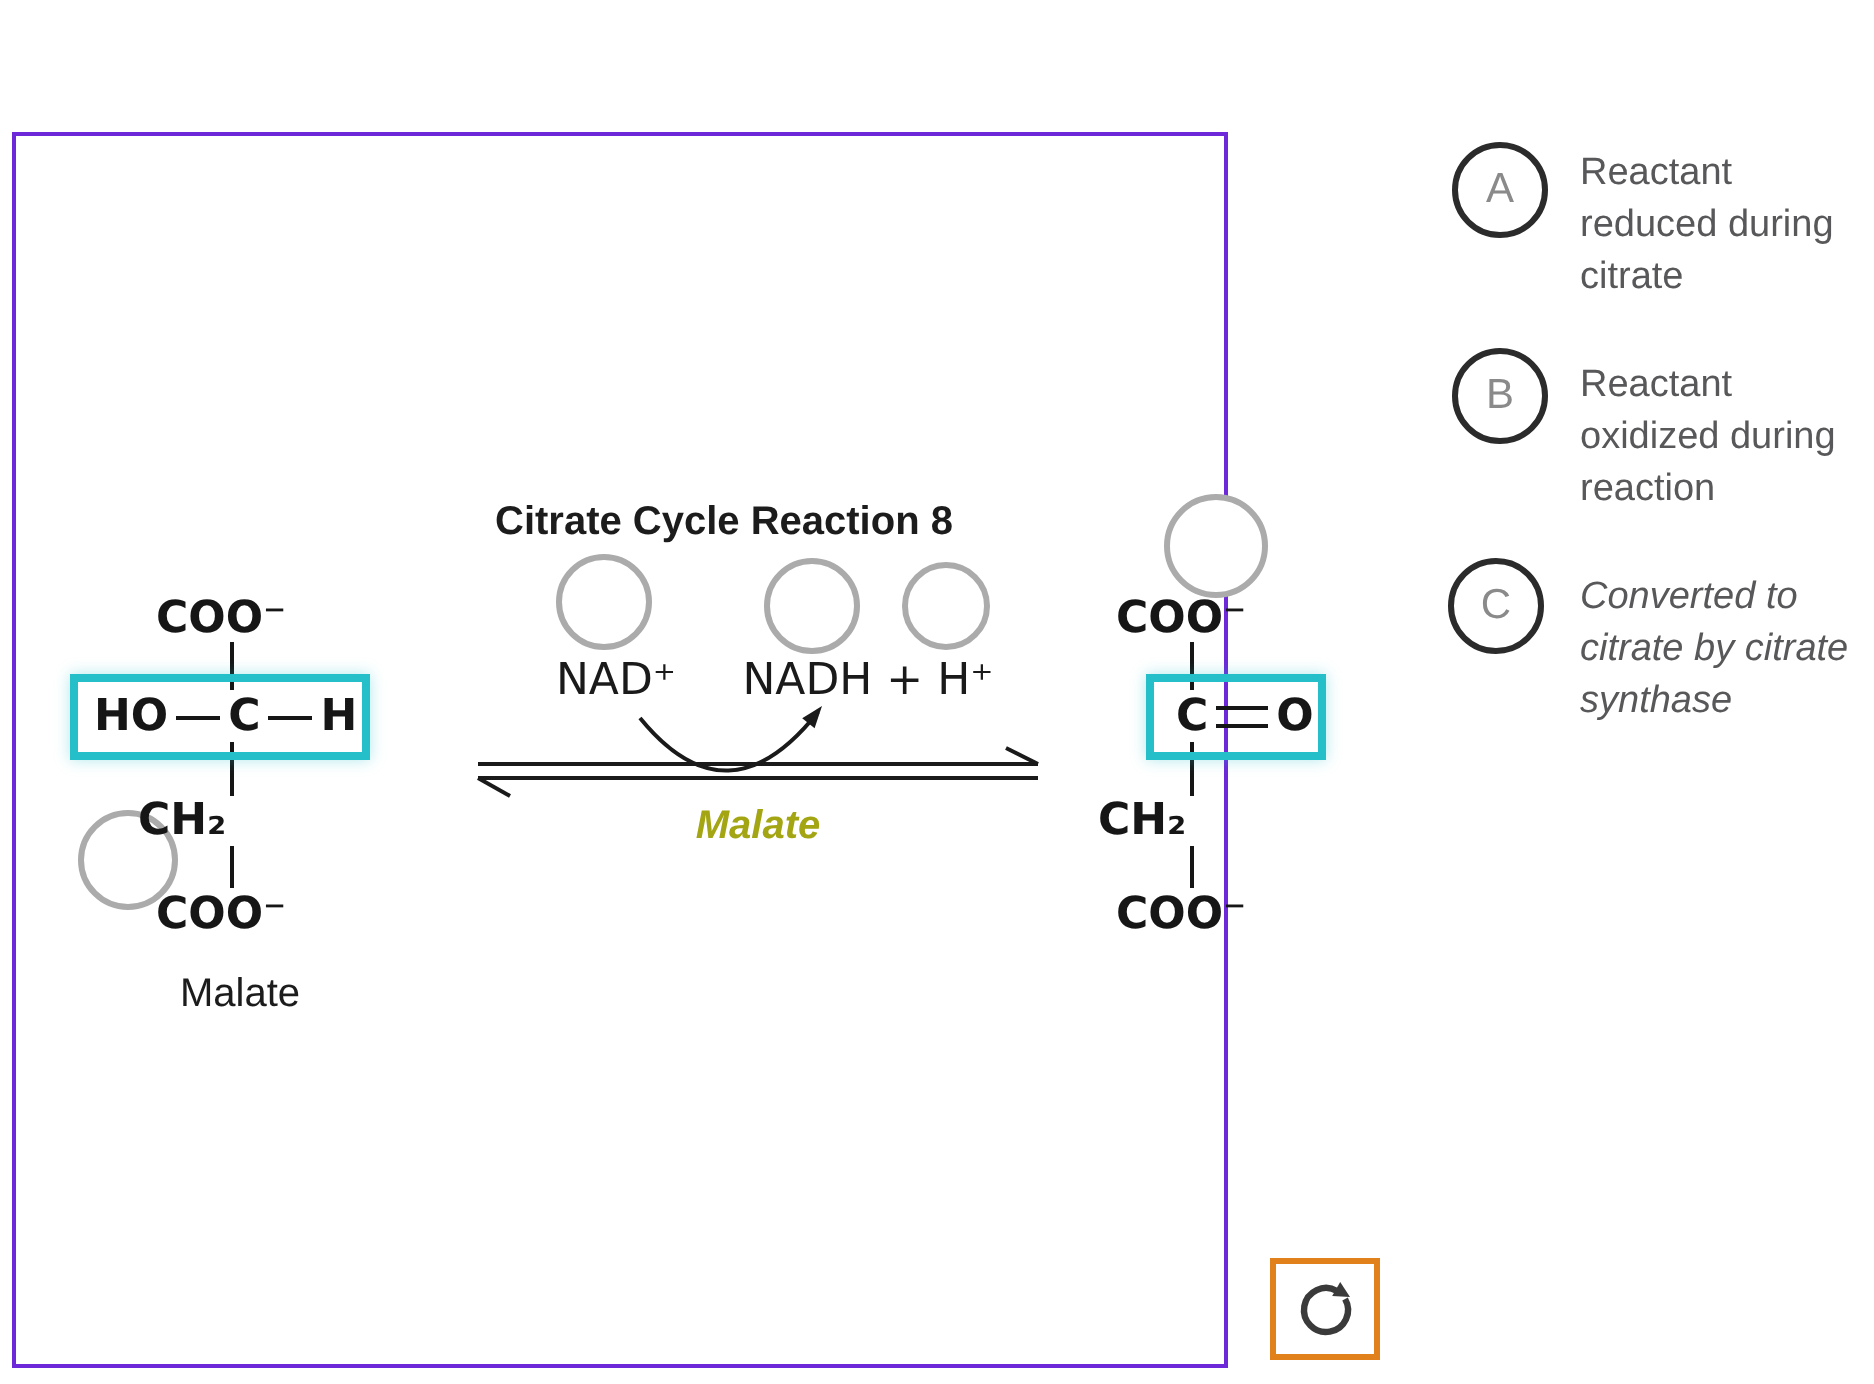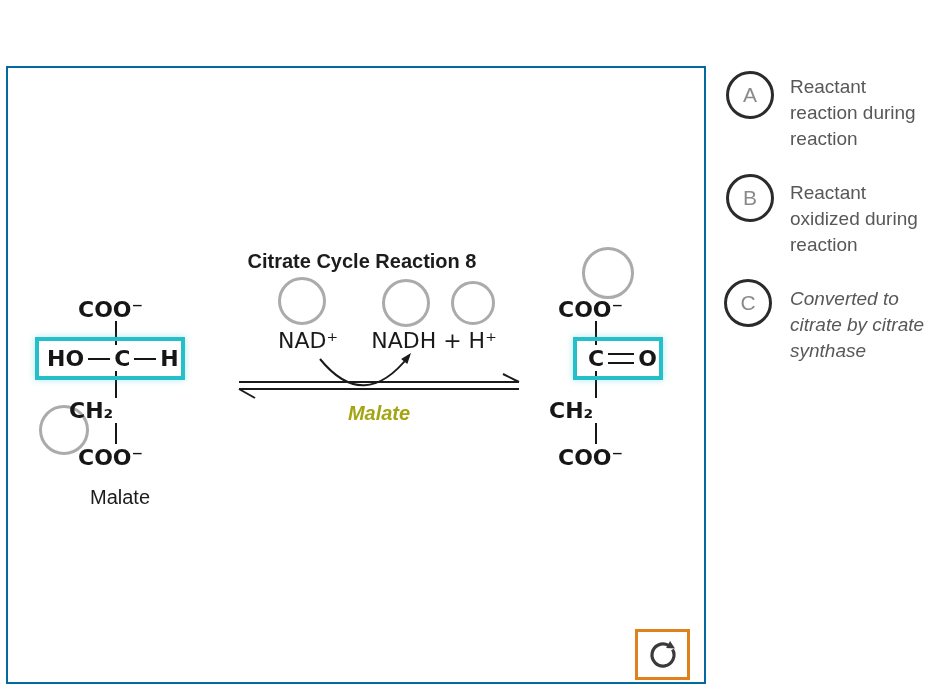--- a/index.html
+++ b/index.html
@@ -1,21 +1,21 @@
 <!DOCTYPE html>
 <html style="--highlight: #25bfca; --enzyme: #a3a512; --reset-border: #e0811c; --circle-gray: #ababab;"><head>
 <meta charset="utf-8">
 <style>
   html,body{margin:0;padding:0;background:#ffffff;}
   .page{position:relative;width:937px;height:692px;background:#fff;
         font-family:"Liberation Sans",sans-serif;overflow:hidden;}
   .title{position:absolute;left:8px;top:4px;font-size:23px;font-weight:600;
          color:#1f1f1f;letter-spacing:-0.2px;}
-  .board{position:absolute;left:6px;top:66px;width:700px;height:618px;
-         border:2px solid #0369a1;background:#fff;box-sizing:border-box;}
+  .board{position:absolute;left:6px;top:66px;width:608px;height:618px;
+         border:2px solid #6d28d9;background:#fff;box-sizing:border-box;}
   .board .abs{position:absolute;}
   .heading{left:204px;top:182px;width:300px;text-align:center;
            font-size:20px;font-weight:700;color:#1c1c1c;}
   .chem{font-family:"DejaVu Sans",sans-serif;font-size:22px;font-weight:600;
         color:#161616;text-align:left;}
   .chem-row{display:flex;align-items:center;height:43px;}
   .chem-row span{font-family:"DejaVu Sans",sans-serif;font-size:22px;
                  font-weight:600;color:#161616;}
   .bond-h{width:22px;height:0;border-top:2px solid #161616;margin:0 4px;}
   .bond-dbl{width:26px;height:7px;border-top:2px solid #161616;
@@ -112,21 +112,21 @@
         <path d="M 26.53 11.5 A 11 11 0 1 1 22.5 7.47" fill="none" stroke="#3a3a3a" stroke-width="3.2"></path>
         <polygon points="29,10.5 20.1,10 24.1,3" fill="#3a3a3a"></polygon>
       </svg>
     </div>
   </div>
 
   <div class="options">
     <div class="opt-circle" style="left:11px;top:11px;">
       <span>A</span>
     </div>
-    <div class="opt-text" style="left:75px;top:14px;">Reactant reaction during reaction</div>
+    <div class="opt-text" style="left:75px;top:14px;">Reactant reduced during citrate</div>
 
     <div class="opt-circle" style="left:11px;top:114px;">
       <span>B</span>
     </div>
     <div class="opt-text" style="left:75px;top:120px;">Reactant oxidized during reaction</div>
 
     <div class="opt-circle" style="left:9px;top:219px;">
       <span>C</span>
     </div>
     <div class="opt-text" style="left:75px;top:226px;font-style:italic;">Converted to citrate by citrate synthase</div>

